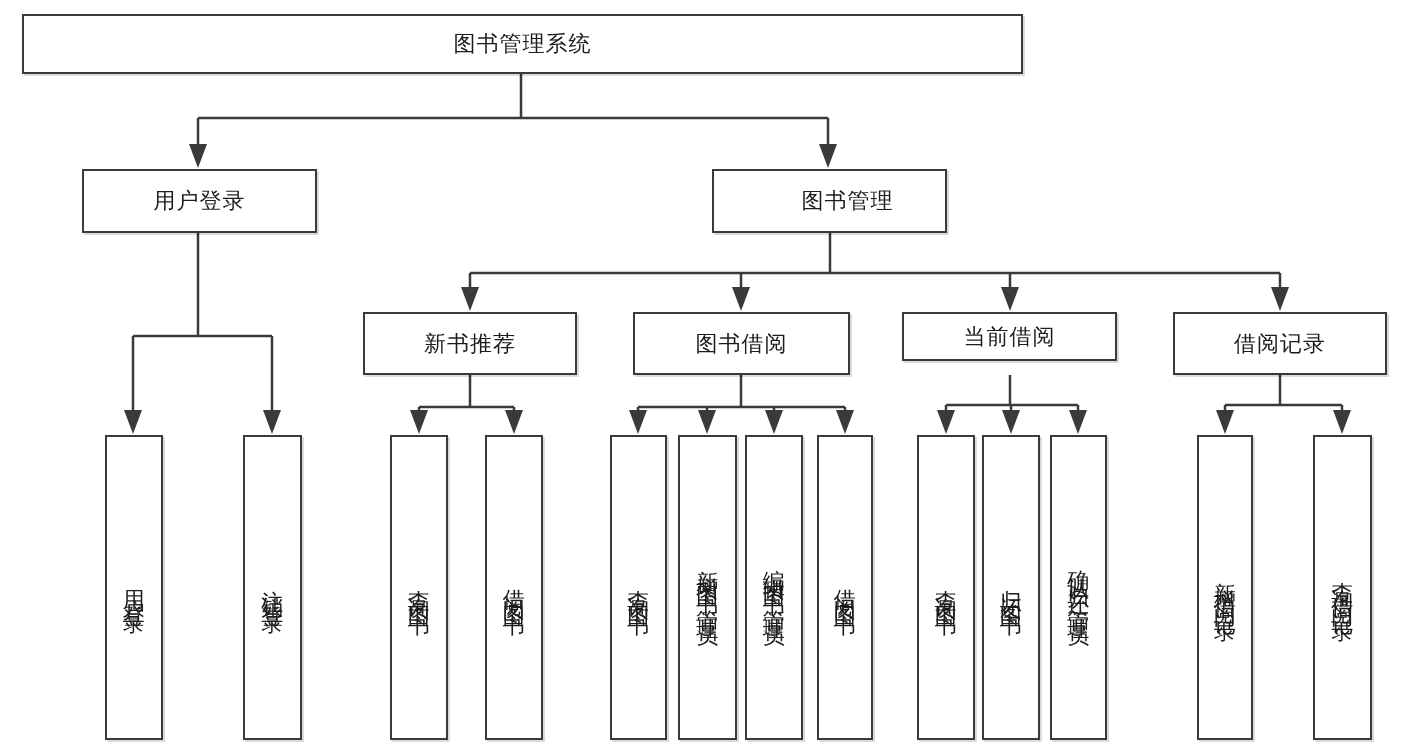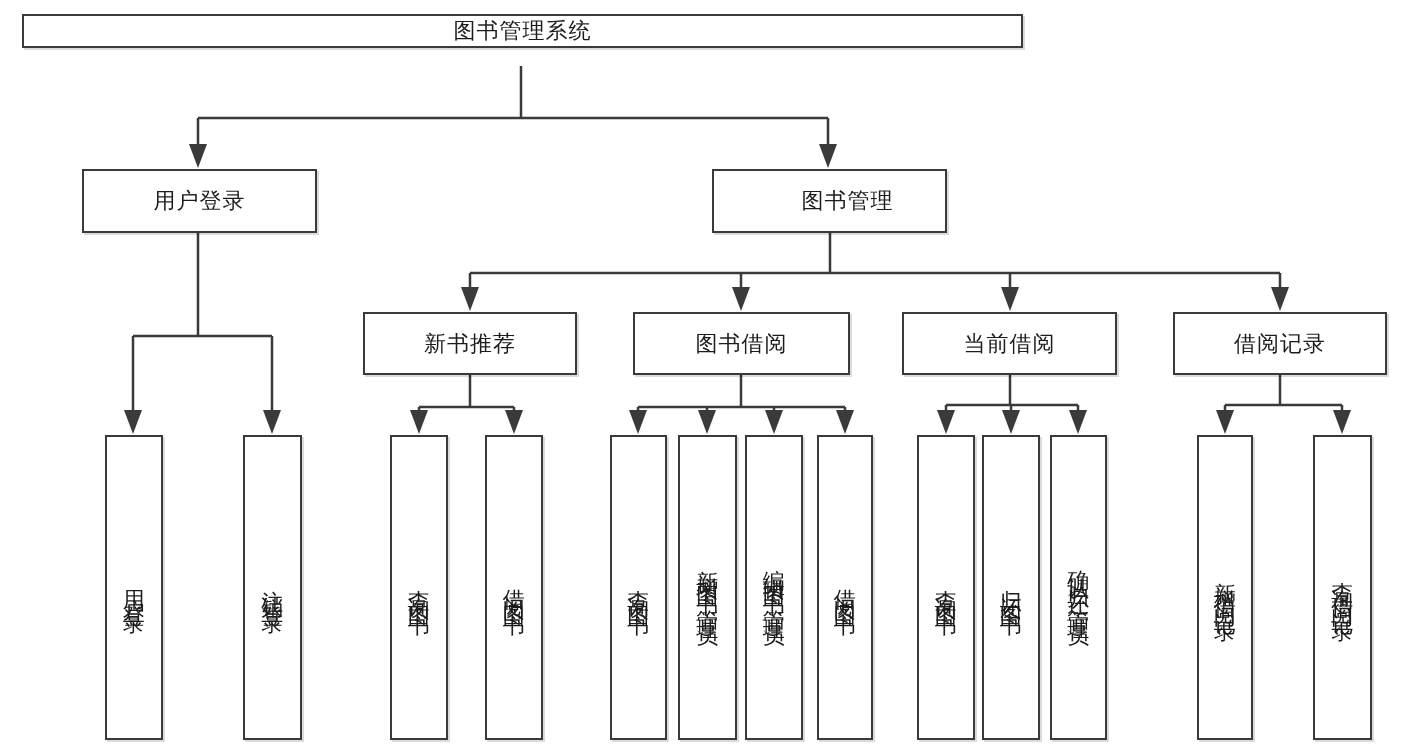--- a/index.html
+++ b/index.html
@@ -97,38 +97,38 @@
       <polygon points="765,410 783,410 774,434"></polygon>
       <polygon points="836,410 854,410 845,434"></polygon>
       <polygon points="937,410 955,410 946,434"></polygon>
       <polygon points="1002,410 1020,410 1011,434"></polygon>
       <polygon points="1069,410 1087,410 1078,434"></polygon>
       <polygon points="1216,410 1234,410 1225,434"></polygon>
       <polygon points="1333,410 1351,410 1342,434"></polygon>
     </g>
   </svg>
 
-  <div class="node" style="left:22px; top:14px; width:1001px; height:34px;">
+  <div class="node" style="left:22px; top:14px; width:1001px; height:60px;">
     <span class="hlabel">图书管理系统</span>
   </div>
 
   <div class="node" style="left:82px; top:169px; width:235px; height:64px;">
     <span class="hlabel">用户登录</span>
   </div>
   <div class="node" style="left:712px; top:169px; width:235px; height:64px;padding-left:36px;">
     <span class="hlabel">图书管理</span>
   </div>
 
   <div class="node" style="left:363px; top:312px; width:214px; height:63px;">
     <span class="hlabel">新书推荐</span>
   </div>
   <div class="node" style="left:633px; top:312px; width:217px; height:63px;">
     <span class="hlabel">图书借阅</span>
   </div>
-  <div class="node" style="left:902px; top:312px; width:215px; height:63px;">
+  <div class="node" style="left:902px; top:312px; width:215px; height:49px;">
     <span class="hlabel">当前借阅</span>
   </div>
   <div class="node" style="left:1173px; top:312px; width:214px; height:63px;">
     <span class="hlabel">借阅记录</span>
   </div>
 
   <div class="node" style="left:105px; top:435px; width:58px; height:305px;">
     <span class="vlabel">用户登录</span>
   </div>
   <div class="node" style="left:243px; top:435px; width:59px; height:305px;">

